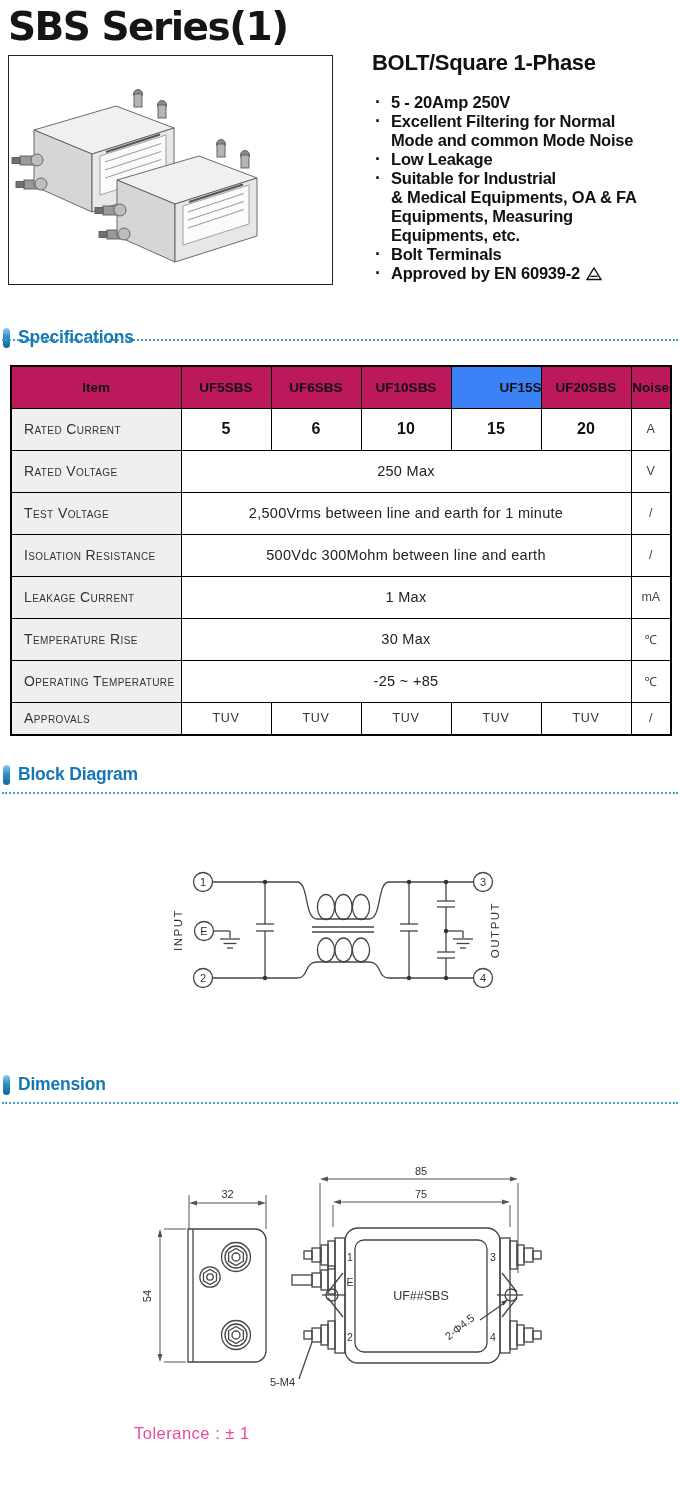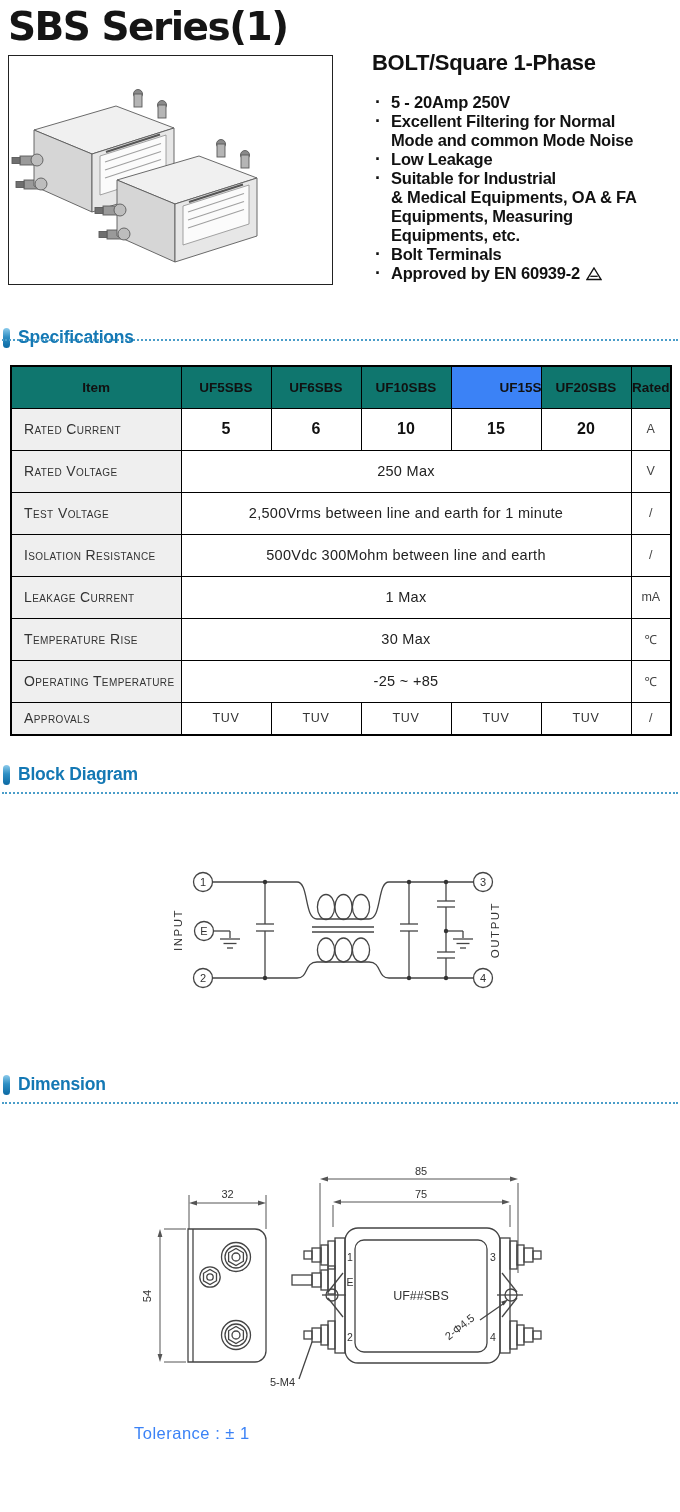--- a/index.html
+++ b/index.html
@@ -44,36 +44,36 @@
   .spec-table {
     position:absolute; left:10px; top:365px; width:660px;
     border-collapse:collapse; table-layout:fixed; border:2px solid #000;
   }
   .spec-table th, .spec-table td {
     border:1px solid #000; text-align:center; vertical-align:middle; overflow:hidden;
   }
   .spec-table thead tr { height:42px; }
   .spec-table tbody tr { height:42px;margin-left:45px; }
   .spec-table tbody tr.r-approvals { height:33px; }
-  .spec-table th { background:#0f766e; font-size:13.5px; font-weight:700; color:#111; }
+  .spec-table th { background:#be185d; font-size:13.5px; font-weight:700; color:#111; }
   .spec-table th.hl { background:#3b82f6;padding-left:48px; }
   .spec-table td.item {
     background:#efefef; text-align:left; padding-left:12px;
     font-variant:small-caps; font-weight:400; font-size:14px; letter-spacing:0.4px; color:#333;
   }
   .spec-table td.num { font-size:16px; font-weight:700; color:#111; }
   .spec-table td.span { font-size:14.5px; font-weight:400; letter-spacing:0.3px; color:#222; }
   .spec-table td.tuv { font-size:12.5px; font-weight:400; letter-spacing:0.6px; color:#333; }
   .spec-table td.unit { font-size:12.5px; font-weight:400; color:#444; }
   
   .block-svg { position:absolute; left:160px; top:855px; }
   .dim-svg { position:absolute; left:140px; top:1165px; }
   .tolerance {
     position:absolute; left:134px; top:1424px;
-    font-size:16.5px; letter-spacing:0.5px; color:#3b82f6; font-weight:400;
+    font-size:16.5px; letter-spacing:0.5px; color:#ec4899; font-weight:400;
   }
   svg text { font-family:"Liberation Sans", sans-serif; fill:#333; }
 </style>
 </head>
 <body>
 
 <div id="page">
 
   <div class="page-title">SBS Series(1)</div>
 
@@ -160,21 +160,21 @@
         <col style="width:40px">
     </colgroup>
     <thead>
       <tr>
         <th>Item</th>
         <th>UF5SBS</th>
         <th>UF6SBS</th>
         <th>UF10SBS</th>
         <th class="hl">UF15SBS</th>
         <th>UF20SBS</th>
-        <th>Rated</th>
+        <th>Noise</th>
       </tr>
     </thead>
     <tbody>
       <tr>
         <td class="item">Rated Current</td>
         <td class="num">5</td>
         <td class="num">6</td>
         <td class="num">10</td>
         <td class="num">15</td>
         <td class="num">20</td>

